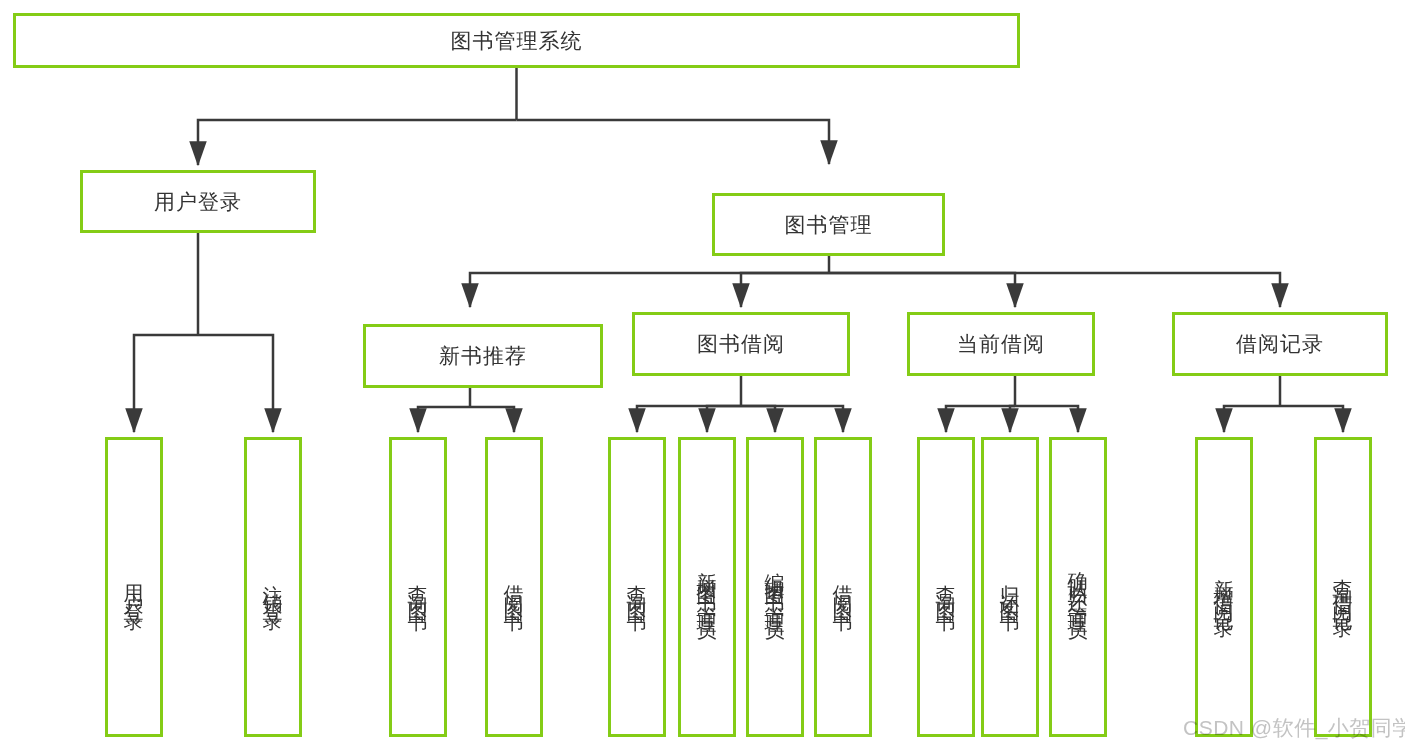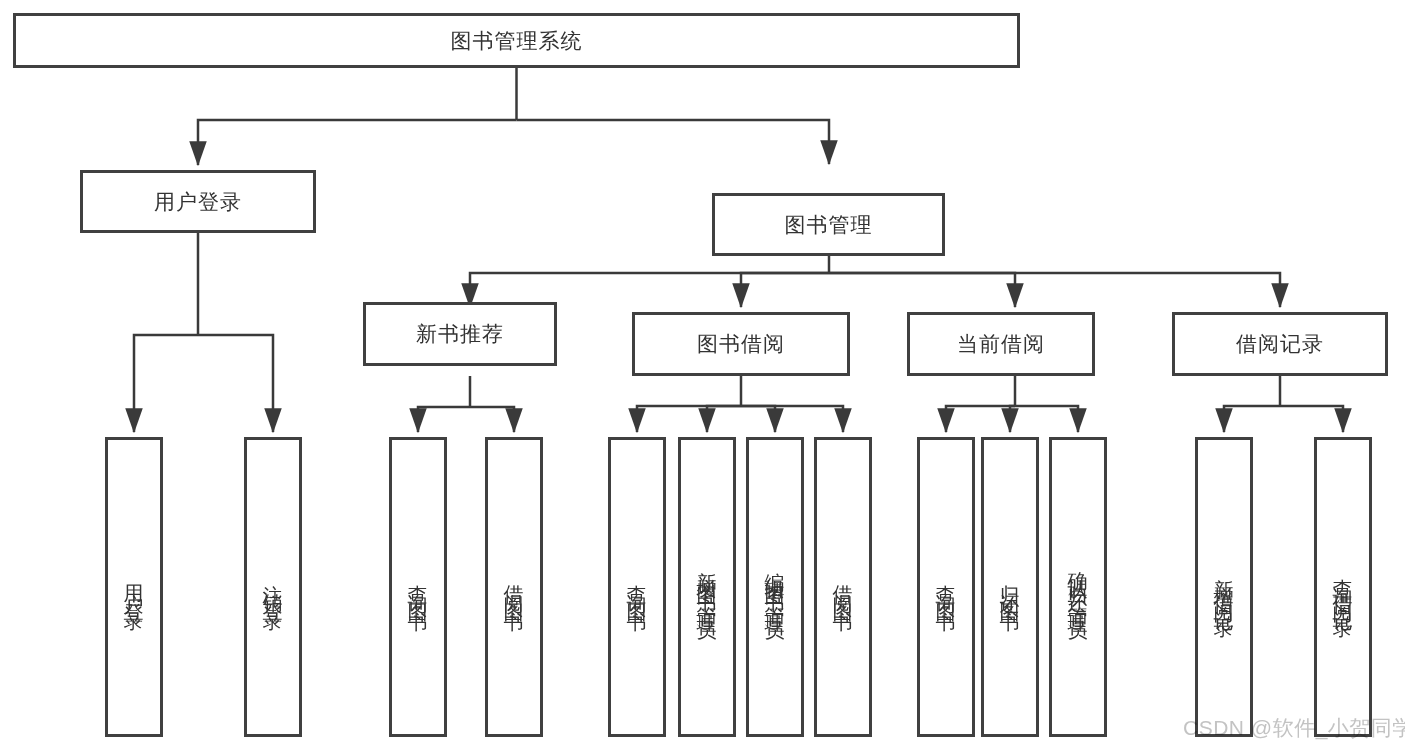--- a/index.html
+++ b/index.html
@@ -17,36 +17,36 @@
   .wires {
     position: absolute;
     left: 0; top: 0;
     width: 1405px; height: 747px;
     pointer-events: none;
   }
 
   .node {
     position: absolute;
     background: #ffffff;
-    border: 3px solid #404040;
+    border: 3px solid #84cc16;
     color: #333333;
     display: flex;
     align-items: center;
     justify-content: center;
     font-size: 21px;
     letter-spacing: 1px;
     z-index: 2;
   }
 
   
   #n-root  { left: 13px;  top: 13px;  width: 1007px; height: 55px; }
   #n-login { left: 80px;  top: 170px; width: 236px;  height: 63px; }
   #n-mgmt  { left: 712px; top: 169px; width: 233px;  height: 63px; margin-top: 24px; }
 
-  #n-newrec  { left: 363px;  top: 302px; width: 194px; height: 64px; }
+  #n-newrec  { left: 363px;  top: 324px; width: 240px; height: 64px; }
   #n-borrow  { left: 632px;  top: 312px; width: 218px; height: 64px; }
   #n-current { left: 907px;  top: 312px; width: 188px; height: 64px; }
   #n-record  { left: 1172px; top: 312px; width: 216px; height: 64px; }
 
   
   .leaf {
     top: 437px;
     height: 300px;
     width: 58px;
     writing-mode: vertical-rl;

